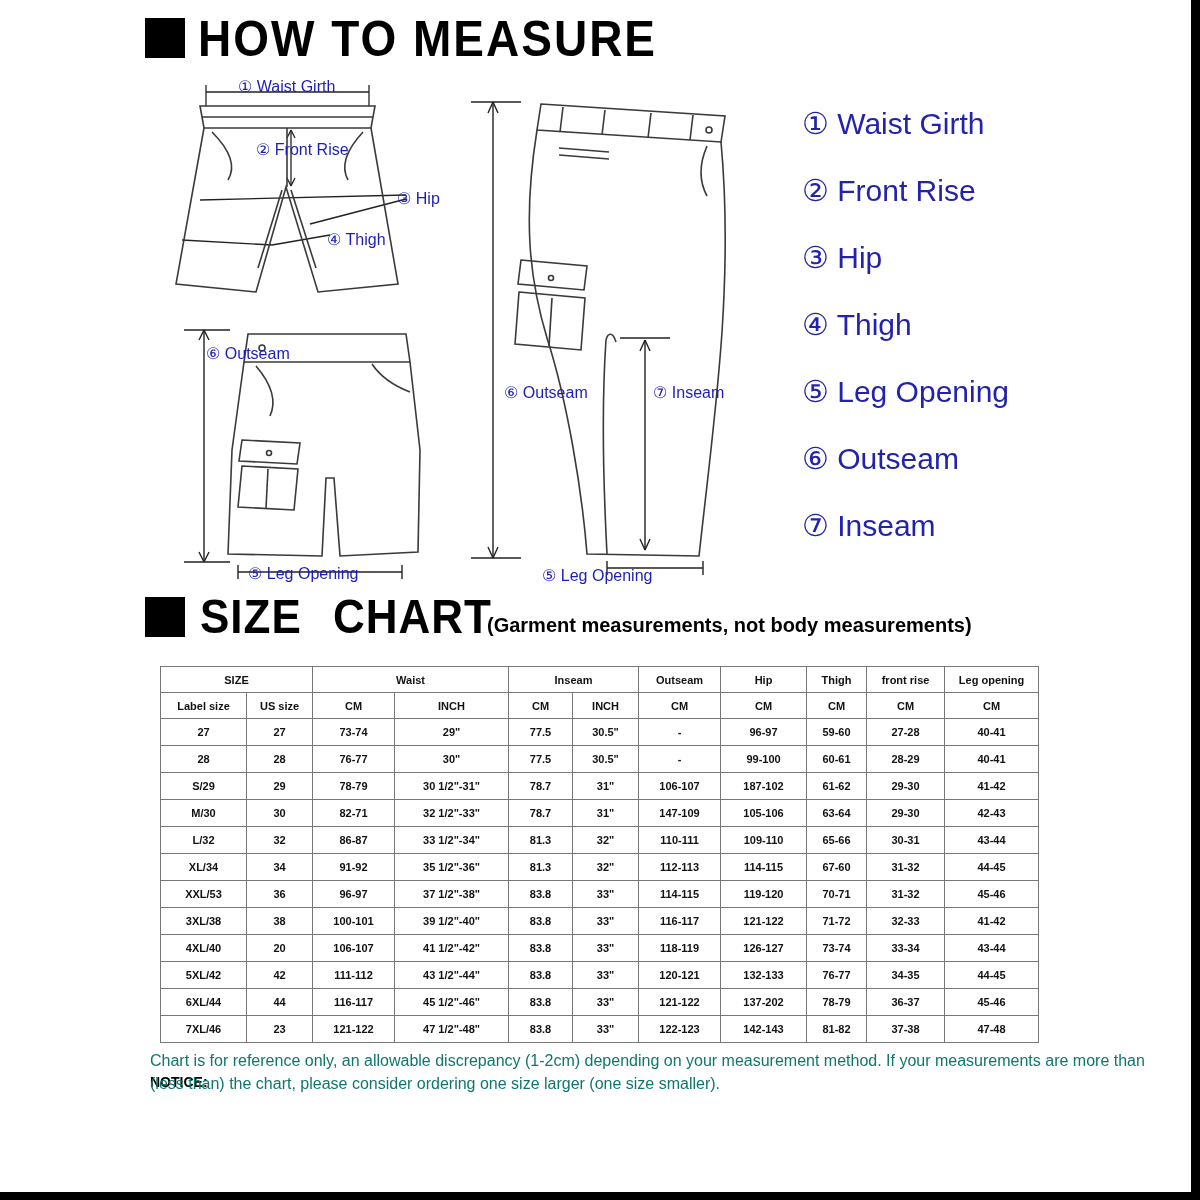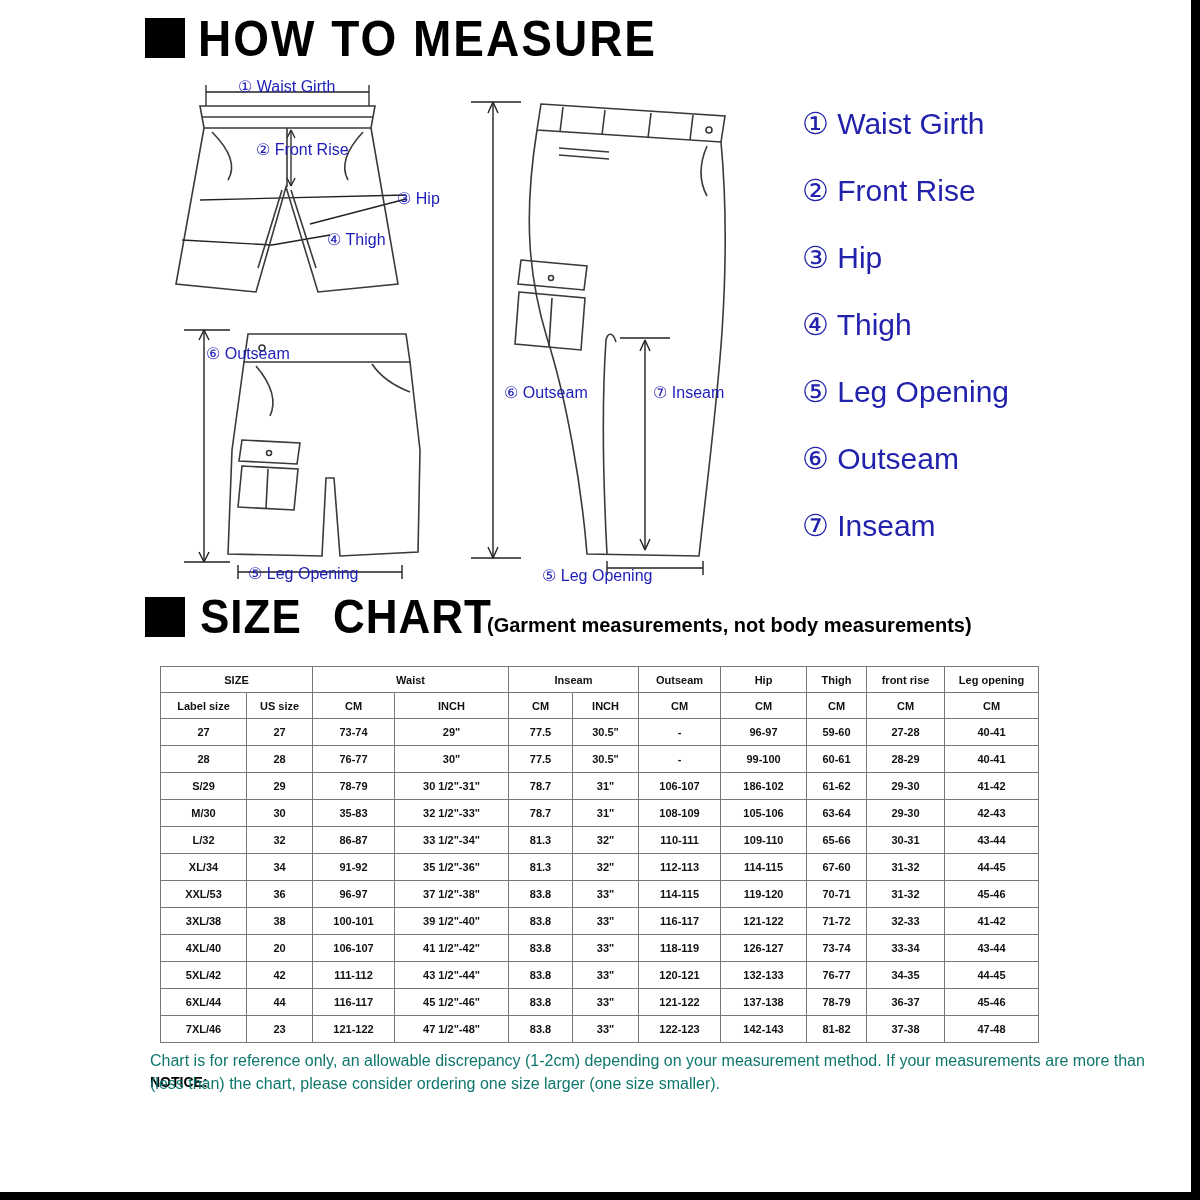--- a/index.html
+++ b/index.html
@@ -232,33 +232,33 @@
           <td>40-41</td>
         </tr>
         <tr>
           <td>S/29</td>
           <td>29</td>
           <td>78-79</td>
           <td>30 1/2"-31"</td>
           <td>78.7</td>
           <td>31"</td>
           <td>106-107</td>
-          <td>186-102</td>
+          <td>187-102</td>
           <td>61-62</td>
           <td>29-30</td>
           <td>41-42</td>
         </tr>
         <tr>
           <td>M/30</td>
           <td>30</td>
-          <td>35-83</td>
+          <td>82-71</td>
           <td>32 1/2"-33"</td>
           <td>78.7</td>
           <td>31"</td>
-          <td>108-109</td>
+          <td>147-109</td>
           <td>105-106</td>
           <td>63-64</td>
           <td>29-30</td>
           <td>42-43</td>
         </tr>
         <tr>
           <td>L/32</td>
           <td>32</td>
           <td>86-87</td>
           <td>33 1/2"-34"</td>
@@ -336,21 +336,21 @@
           <td>44-45</td>
         </tr>
         <tr>
           <td>6XL/44</td>
           <td>44</td>
           <td>116-117</td>
           <td>45 1/2"-46"</td>
           <td>83.8</td>
           <td>33"</td>
           <td>121-122</td>
-          <td>137-138</td>
+          <td>137-202</td>
           <td>78-79</td>
           <td>36-37</td>
           <td>45-46</td>
         </tr>
         <tr>
           <td>7XL/46</td>
           <td>23</td>
           <td>121-122</td>
           <td>47 1/2"-48"</td>
           <td>83.8</td>

